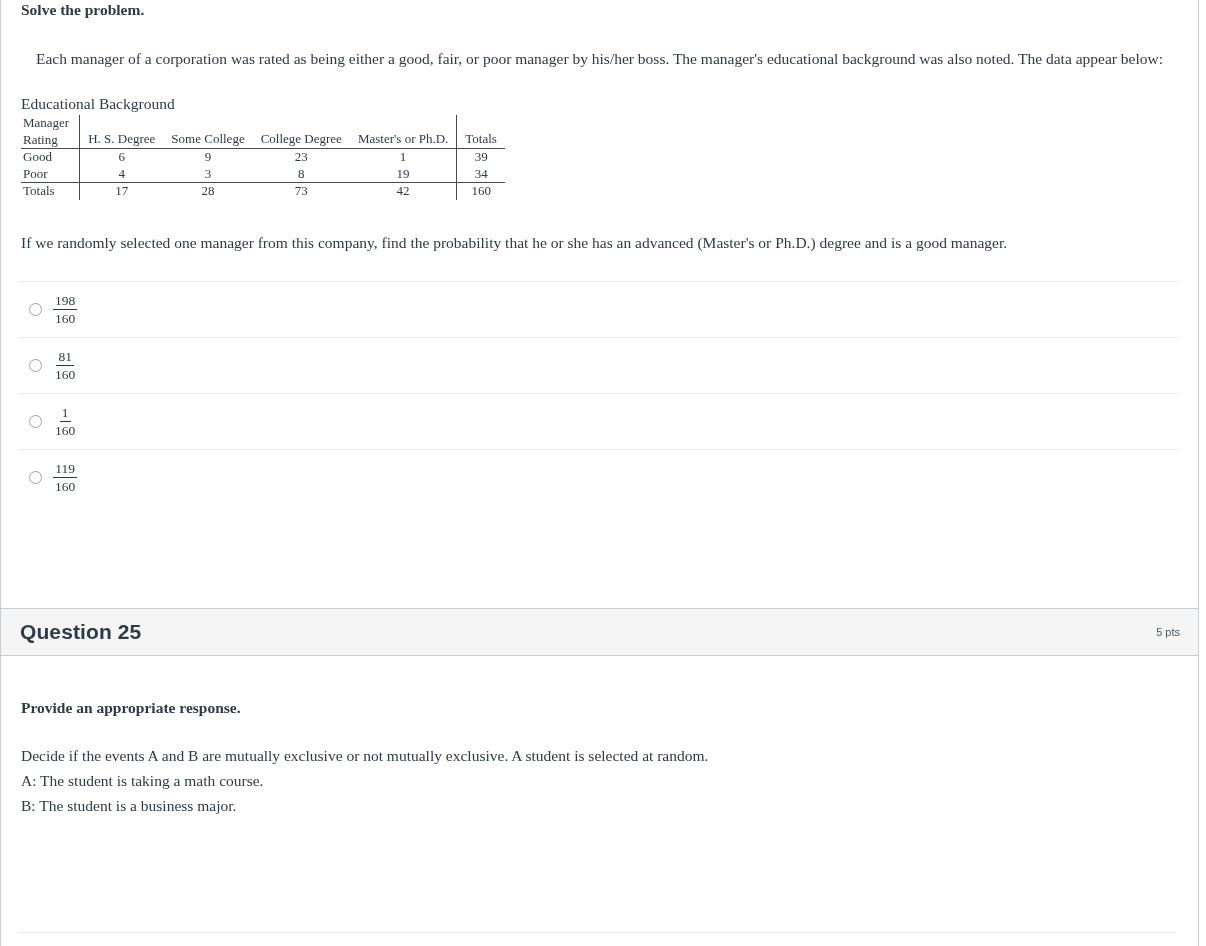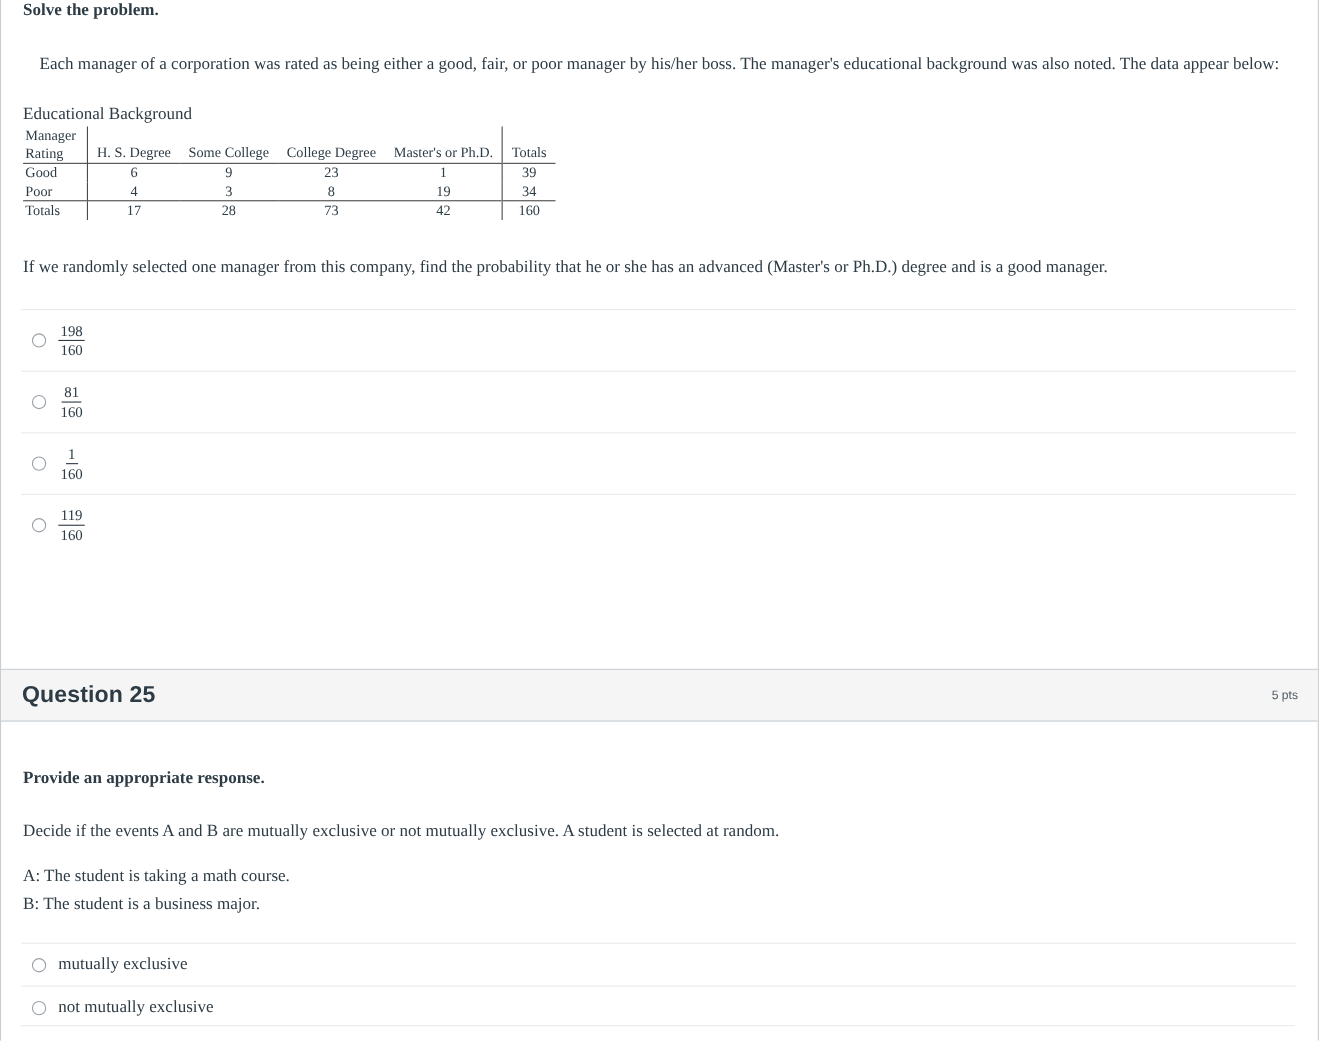--- a/index.html
+++ b/index.html
@@ -295,35 +295,22 @@
       <span class="question-title">Question 25</span>
       <span class="question-points">5 pts</span>
     </div>
 
     <div class="question-body">
 
       <p class="prompt-bold" style="margin-top:43px;">Provide an appropriate response.</p>
 
       <p class="para" style="margin-top:26px;">Decide if the events A and B are mutually exclusive or not mutually exclusive. A student is selected at random.</p>
 
-      <p class="para" style="margin-top:16px;">A: The student is taking a math course.</p>
+      <p class="para" style="margin-top:0;">A: The student is taking a math course.</p>
 
       <p class="para" style="margin-top:0;">B: The student is a business major.</p>
 
-      <div class="answers" style="margin-top:23px; margin-left:-2px; width:1159px;">
-
-        <div class="answer-row plain">
-          <span class="radio"></span>
-          <span class="answer-text">mutually exclusive</span>
-        </div>
-
-        <div class="answer-row plain">
-          <span class="radio"></span>
-          <span class="answer-text">not mutually exclusive</span>
-        </div>
-
-      </div>
     </div>
   </div>
 
   <div class="bottom-rule"></div>
 
 </div>
 
 </body></html>

